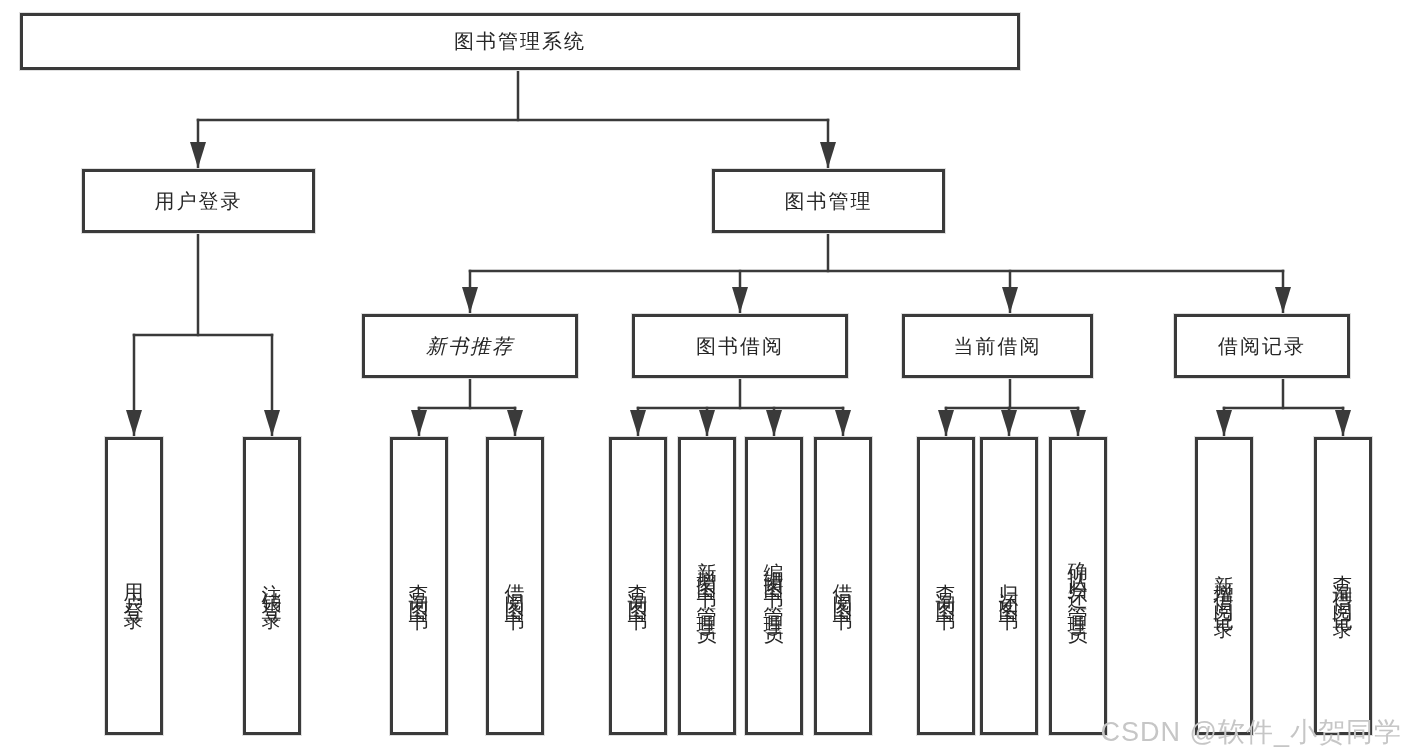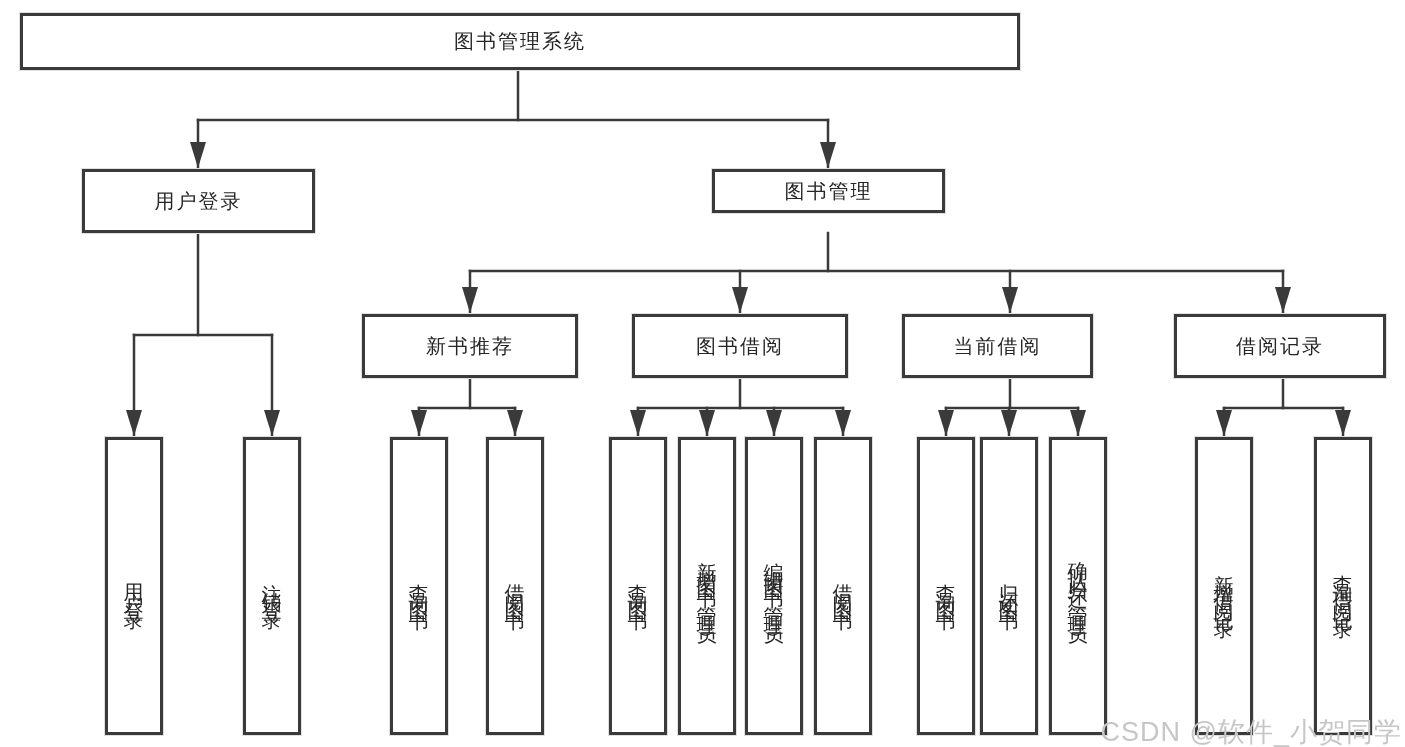--- a/index.html
+++ b/index.html
@@ -112,34 +112,34 @@
     <line x1="1343" y1="408" x2="1343" y2="435" marker-end="url(#arw)"></line>
   </svg>
 
   <div class="box" style="left:20px; top:13px; width:1000px; height:57px;">
     <span class="h-label">图书管理系统</span>
   </div>
 
   <div class="box" style="left:82px; top:169px; width:233px; height:64px;">
     <span class="h-label">用户登录</span>
   </div>
-  <div class="box" style="left:712px; top:169px; width:233px; height:44px;">
+  <div class="box" style="left:712px; top:169px; width:233px; height:64px;">
     <span class="h-label">图书管理</span>
   </div>
 
-  <div class="box" style="left:362px; top:314px; width:216px; height:64px;">
+  <div class="box" style="left:362px; top:314px; width:216px; height:64px;font-style:italic;">
     <span class="h-label">新书推荐</span>
   </div>
   <div class="box" style="left:632px; top:314px; width:216px; height:64px;">
     <span class="h-label">图书借阅</span>
   </div>
   <div class="box" style="left:902px; top:314px; width:191px; height:64px;">
     <span class="h-label">当前借阅</span>
   </div>
-  <div class="box" style="left:1174px; top:314px; width:212px; height:64px;">
+  <div class="box" style="left:1174px; top:314px; width:176px; height:64px;">
     <span class="h-label">借阅记录</span>
   </div>
 
   <div class="box v-box" style="left:105px; top:437px; width:58px; height:298px;">
     <span>用户登录</span>
   </div>
   <div class="box v-box" style="left:243px; top:437px; width:58px; height:298px;">
     <span>注销登录</span>
   </div>
 

